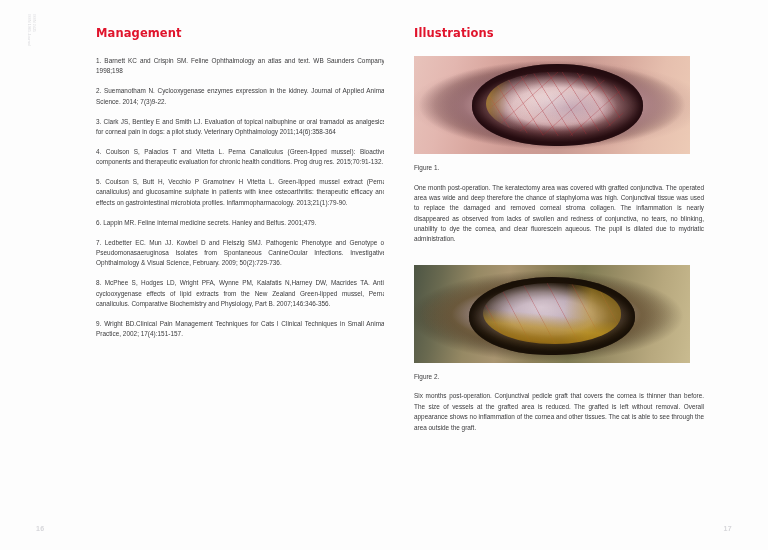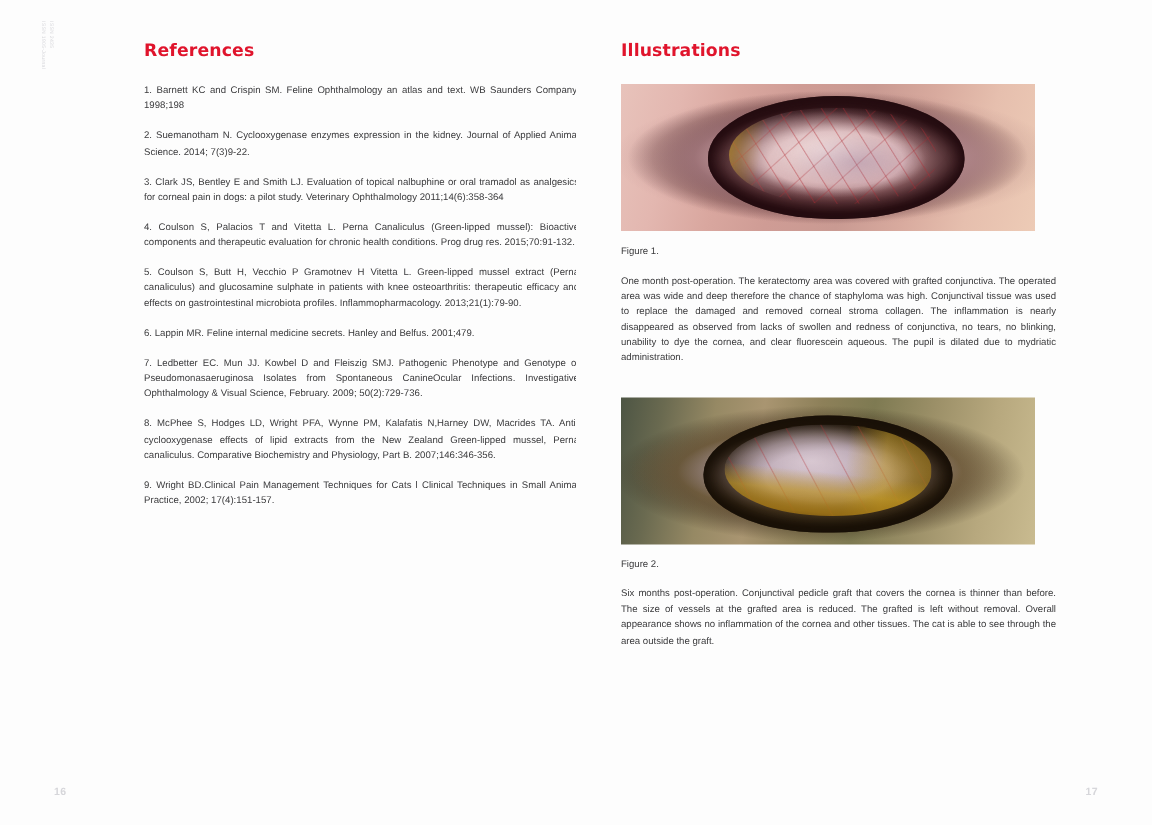--- a/index.html
+++ b/index.html
@@ -254,21 +254,21 @@
 <div class="spread">
 
   <div class="page page-left">
 
     <div class="margin-slug left">
       <div>ISSN 2435</div>
       <div>ISSN 1905-Journal</div>
     </div>
 
     <div class="col">
-      <h2 class="section-title">References</h2>
+      <h2 class="section-title">Management</h2>
 
       <ul class="ref-list">
         <li class="ref-item">1. Barnett KC and Crispin SM. Feline Ophthalmology an atlas and text. WB Saunders Company. 1998;198</li>
         <li class="ref-item">2. Suemanotham N. Cyclooxygenase enzymes expression in the kidney. Journal of Applied Animal Science. 2014; 7(3)9-22.</li>
         <li class="ref-item">3. Clark JS, Bentley E and Smith LJ. Evaluation of topical nalbuphine or oral tramadol as analgesics for corneal pain in dogs: a pilot study. Veterinary Ophthalmology 2011;14(6):358-364</li>
         <li class="ref-item">4. Coulson S, Palacios T and Vitetta L. Perna Canaliculus (Green-lipped mussel): Bioactive components and therapeutic evaluation for chronic health conditions. Prog drug res. 2015;70:91-132.</li>
         <li class="ref-item">5. Coulson S, Butt H, Vecchio P Gramotnev H Vitetta L. Green-lipped mussel extract (Perna canaliculus) and glucosamine sulphate in patients with knee osteoarthritis: therapeutic efficacy and effects on gastrointestinal microbiota profiles. Inflammopharmacology. 2013;21(1):79-90.</li>
         <li class="ref-item">6. Lappin MR. Feline internal medicine secrets. Hanley and Belfus. 2001;479.</li>
         <li class="ref-item">7. Ledbetter EC. Mun JJ. Kowbel D and Fleiszig SMJ. Pathogenic Phenotype and Genotype of Pseudomonasaeruginosa Isolates from Spontaneous CanineOcular Infections. Investigative Ophthalmology &amp; Visual Science, February. 2009; 50(2):729-736.</li>
         <li class="ref-item">8. McPhee S, Hodges LD, Wright PFA, Wynne PM, Kalafatis N,Harney DW, Macrides TA. Anti-cyclooxygenase effects of lipid extracts from the New Zealand Green-lipped mussel, Perna canaliculus. Comparative Biochemistry and Physiology, Part B. 2007;146:346-356.</li>

